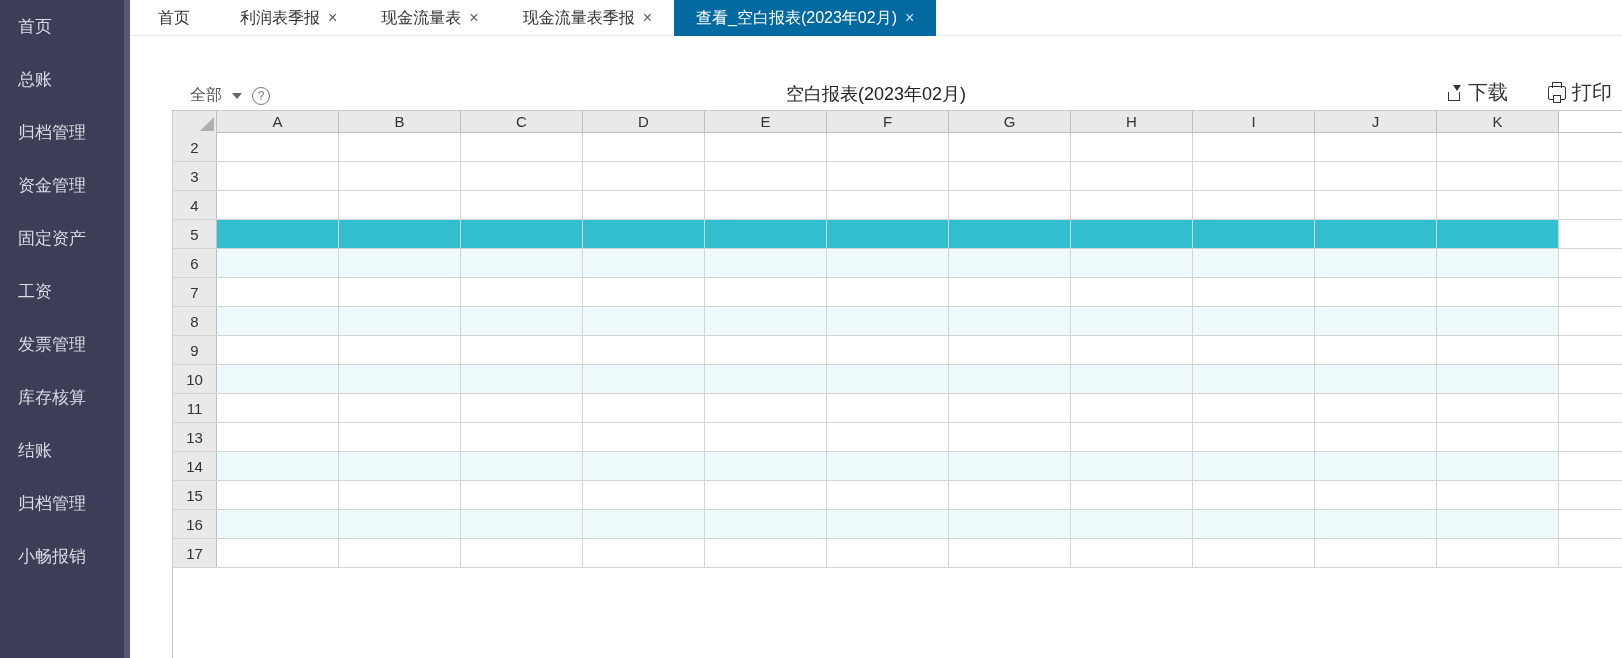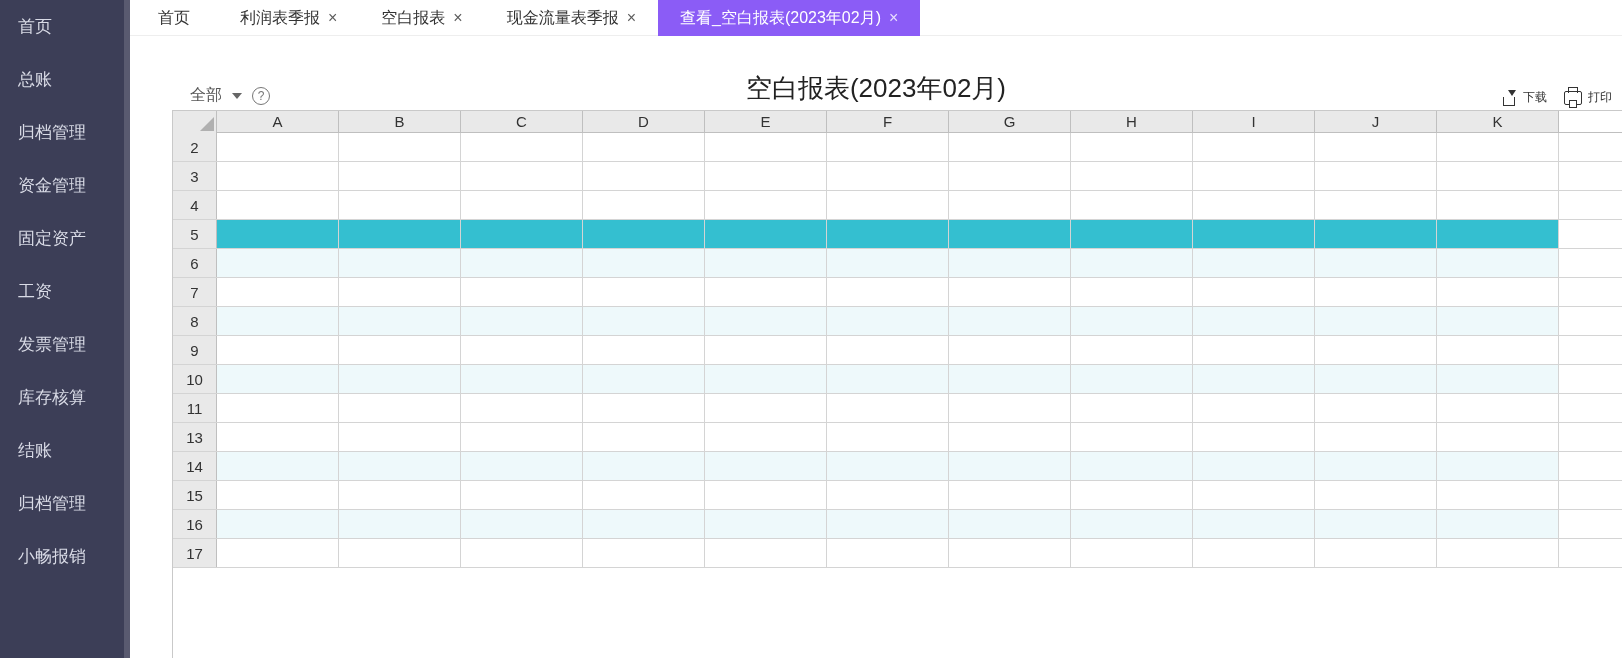--- a/index.html
+++ b/index.html
@@ -20,42 +20,42 @@
     position: absolute; left: 130px; top: 0; right: 0; height: 36px;
     display: flex; align-items: stretch; background: #fff;
     border-bottom: 1px solid #eee;
   }
   .tab {
     display: flex; align-items: center; gap: 8px;
     padding: 0 22px; font-size: 16px; color: #333;
     cursor: pointer; height: 36px;
   }
   .tab.home { padding: 0 28px; }
-  .tab.active { background: #8b5cf6; color: #fff; }
+  .tab.active { background: #0369a1; color: #fff; }
   .tab .close { font-size: 16px; color: inherit; opacity: .8; }
   
   .toolbar {
     position: absolute; left: 130px; top: 36px; right: 0; height: 70px;
     display:flex; align-items:flex-end;
   }
   .filter {
     display:flex; align-items:center; gap:10px;
     margin-left: 60px; font-size: 16px; color:#555;
   }
   .chev { width:0;height:0;border-left:5px solid transparent;border-right:5px solid transparent;border-top:6px solid #666; display:inline-block;}
   .help {
     width:18px;height:18px;border:1.5px solid #777;border-radius:50%;
     display:inline-flex;align-items:center;justify-content:center;
     font-size:12px;color:#777;
   }
   .title {
     position:absolute; left:0; right:0; text-align:center;
-    font-size: 26px; color:#222; pointer-events:none;
-  }
-  .actions { margin-left:auto; margin-right:10px; display:flex; gap:17px; font-size:12px; color:#333;}
+    font-size: 18px; color:#222; pointer-events:none;
+  }
+  .actions { margin-left:auto; margin-right:10px; display:flex; gap:40px; font-size:20px; color:#333;}
   .act { display:flex; align-items:center; gap:6px; cursor:pointer;}
   .dl-icon { width:16px;height:16px; position:relative;}
   .dl-icon::before{content:"";position:absolute;left:2px;right:2px;bottom:0;height:8px;border:1.5px solid #333;border-top:none;}
   .dl-icon::after{content:"";position:absolute;left:7px;top:0;width:0;height:0;border-left:4px solid transparent;border-right:4px solid transparent;border-top:6px solid #333;}
   .pr-icon {width:18px;height:14px;border:1.5px solid #333;border-radius:2px;position:relative;}
   .pr-icon::before{content:"";position:absolute;left:3px;right:3px;top:-5px;height:5px;border:1.5px solid #333;border-bottom:none;}
   .pr-icon::after{content:"";position:absolute;left:4px;right:4px;bottom:-4px;height:6px;background:#fff;border:1.5px solid #333;}
   
   .sheet {
     position:absolute; left: 172px; top: 110px; right:0; bottom:0;
@@ -110,21 +110,21 @@
 
 <div class="tabs" id="tabs">
     <div class="tab home">
       <span>首页</span>
     </div>
     <div class="tab">
       <span>利润表季报</span>
       <span class="close">×</span>
     </div>
     <div class="tab">
-      <span>空白报表</span>
+      <span>现金流量表</span>
       <span class="close">×</span>
     </div>
     <div class="tab">
       <span>现金流量表季报</span>
       <span class="close">×</span>
     </div>
     <div class="tab active">
       <span>查看_空白报表(2023年02月)</span>
       <span class="close">×</span>
     </div>

